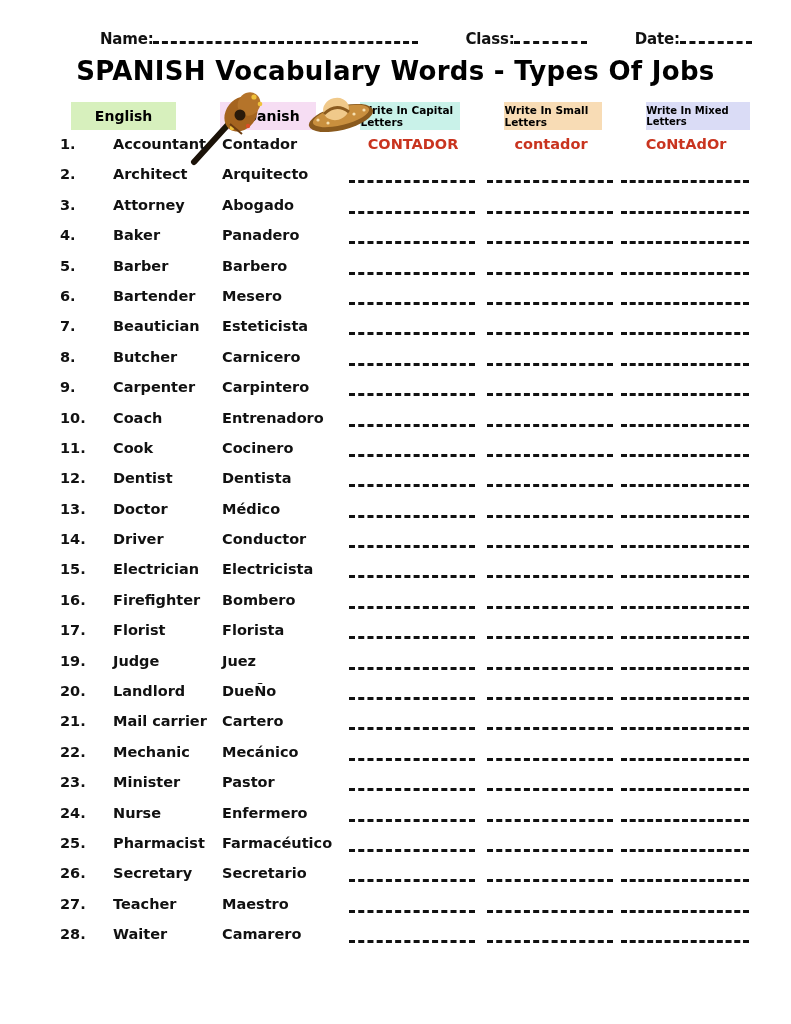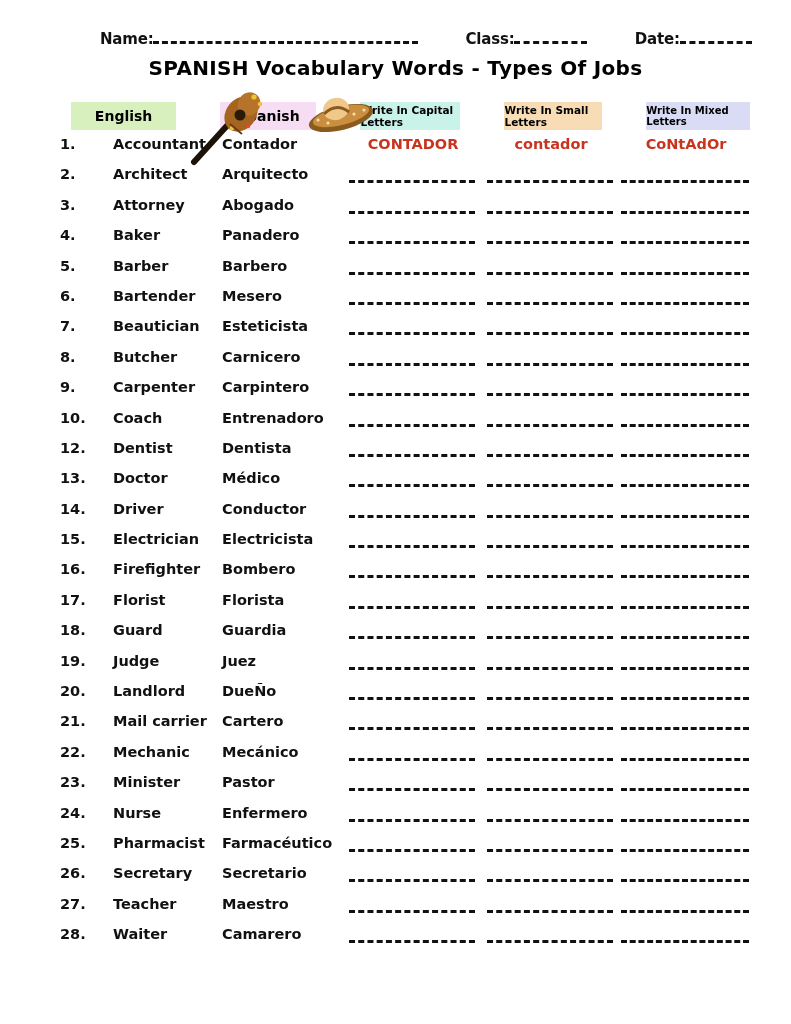--- a/index.html
+++ b/index.html
@@ -42,21 +42,21 @@
   .fill.class-fill { flex: 1.15 1 0; }
   .fill.date-fill { flex: 1.15 1 0; }
 
   
   .title {
     position: absolute;
     left: 0;
     top: 56px;
     width: 791px;
     text-align: center;
-    font-size: 20px;
+    font-size: 26px;
     font-weight: 700;
     letter-spacing: 0.3px;
     color: #000000;
   }
 
   
   .headbar {
     position: absolute;
     left: 71px;
     top: 102px;
@@ -277,20 +277,28 @@
     </div>
     <div class="row">
       <div class="num">10.</div>
       <div class="eng">Coach</div>
       <div class="spa">Entrenadoro</div>
       <div class="dash d1"></div>
       <div class="dash d2"></div>
       <div class="dash d3"></div>
     </div>
     <div class="row">
+      <div class="num">11.</div>
+      <div class="eng">Cook</div>
+      <div class="spa">Cocinero</div>
+      <div class="dash d1"></div>
+      <div class="dash d2"></div>
+      <div class="dash d3"></div>
+    </div>
+    <div class="row">
       <div class="num">12.</div>
       <div class="eng">Dentist</div>
       <div class="spa">Dentista</div>
       <div class="dash d1"></div>
       <div class="dash d2"></div>
       <div class="dash d3"></div>
     </div>
     <div class="row">
       <div class="num">13.</div>
       <div class="eng">Doctor</div>
@@ -325,28 +333,20 @@
     </div>
     <div class="row">
       <div class="num">17.</div>
       <div class="eng">Florist</div>
       <div class="spa">Florista</div>
       <div class="dash d1"></div>
       <div class="dash d2"></div>
       <div class="dash d3"></div>
     </div>
     <div class="row">
-      <div class="num">18.</div>
-      <div class="eng">Guard</div>
-      <div class="spa">Guardia</div>
-      <div class="dash d1"></div>
-      <div class="dash d2"></div>
-      <div class="dash d3"></div>
-    </div>
-    <div class="row">
       <div class="num">19.</div>
       <div class="eng">Judge</div>
       <div class="spa">Juez</div>
       <div class="dash d1"></div>
       <div class="dash d2"></div>
       <div class="dash d3"></div>
     </div>
     <div class="row">
       <div class="num">20.</div>
       <div class="eng">Landlord</div>

